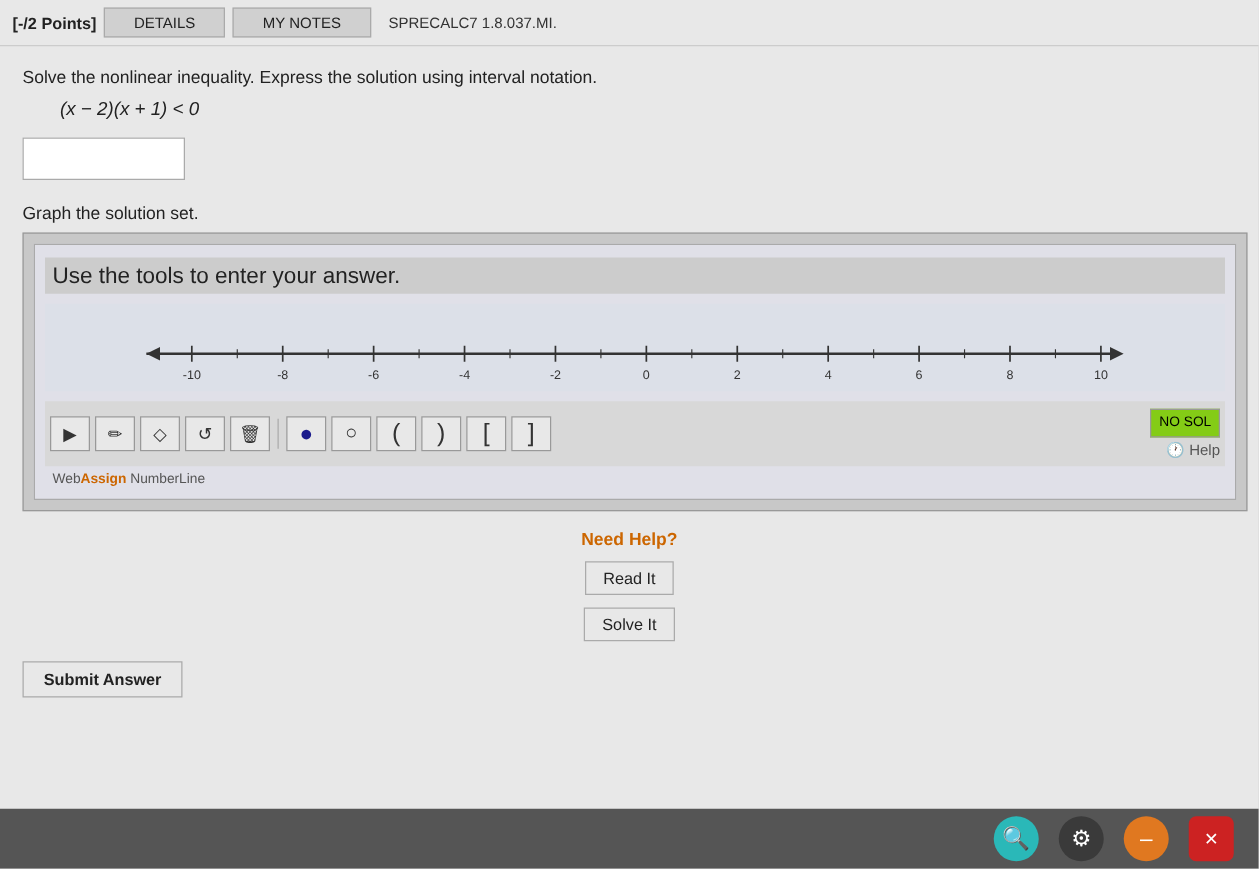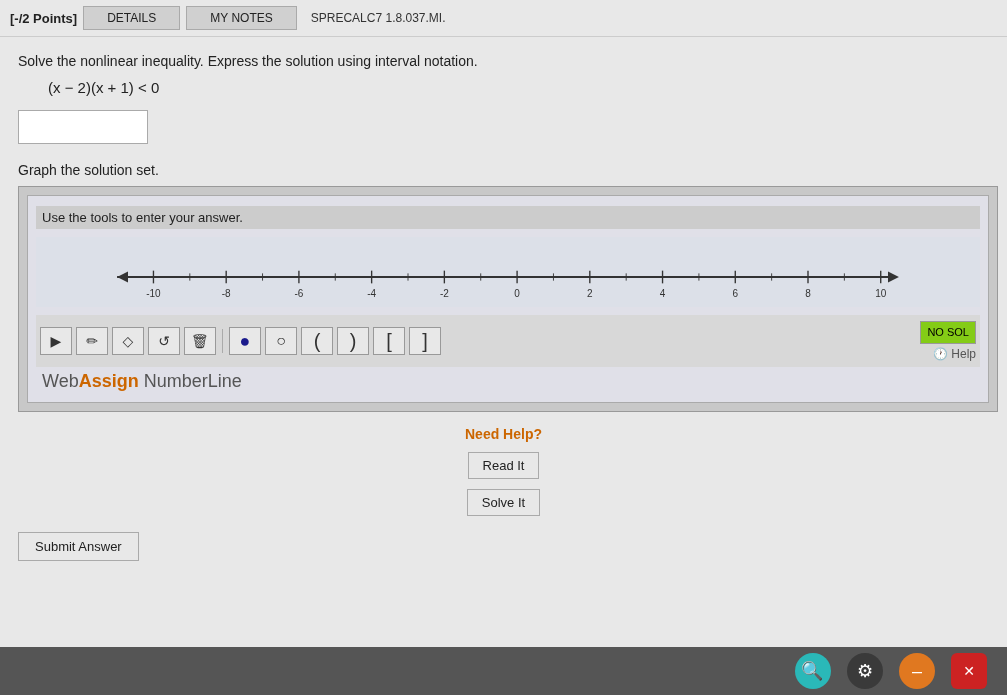--- a/index.html
+++ b/index.html
@@ -50,20 +50,21 @@
     .problem-text {
       font-size: 14px;
       color: #222;
       margin-bottom: 10px;
     }
     .equation {
       font-size: 15px;
       color: #222;
       margin-left: 30px;
       margin-bottom: 14px;
+      font-style: italic;
     }
     .answer-box {
       border: 1px solid #aaa;
       background: #fff;
       width: 130px;
       height: 34px;
       margin-bottom: 18px;
     }
     .graph-label {
       font-size: 14px;
@@ -76,21 +77,21 @@
       padding: 8px;
       width: 980px;
       margin-bottom: 14px;
     }
     .graph-inner {
       background: #e0e0e8;
       border: 1px solid #aaa;
       padding: 10px 8px 6px 8px;
     }
     .graph-tools-label {
-      font-size: 13px;
+      font-size: 18px;
       color: #222;
       margin-bottom: 8px;
       padding: 4px 6px;
       background: #ccc;
     }
     .number-line-area {
       background: #dce0e8;
       padding: 20px 10px 10px 10px;
       position: relative;
       height: 70px;
@@ -151,21 +152,21 @@
       align-items: center;
       gap: 3px;
     }
     .toolbar-right {
       display: flex;
       flex-direction: column;
       align-items: flex-end;
       gap: 3px;
     }
     .webassign-label {
-      font-size: 18px;
+      font-size: 11px;
       color: #555;
       padding: 4px 6px;
     }
     .webassign-label span.web {
       color: #555;
     }
     .webassign-label span.assign {
       color: #cc6600;
       font-weight: bold;
     }
@@ -189,20 +190,21 @@
       cursor: pointer;
       color: #222;
     }
     .submit-btn {
       background: #e8e8e8;
       border: 1px solid #aaa;
       padding: 6px 16px;
       font-size: 13px;
       cursor: pointer;
       color: #222;
+      font-weight: bold;
     }
     .bottom-bar {
       position: absolute;
       bottom: 0;
       left: 0;
       width: 1007px;
       height: 48px;
       background: #555;
       display: flex;
       align-items: center;

